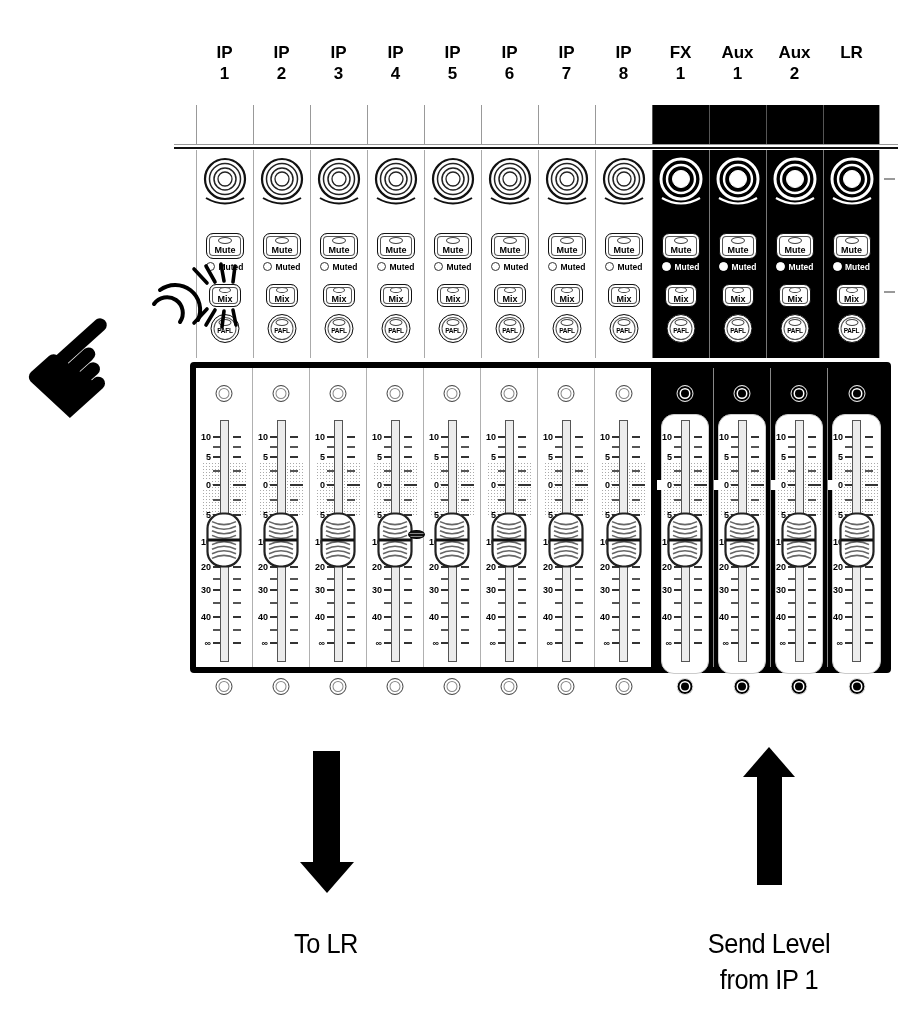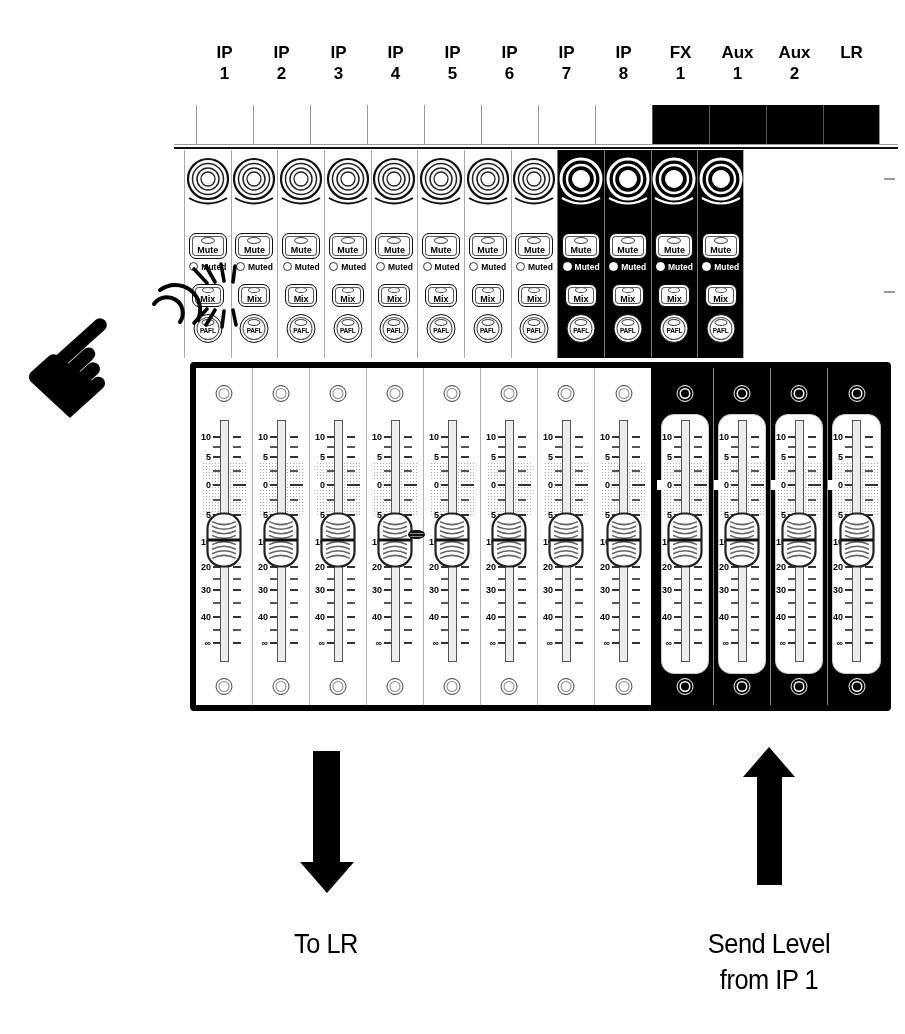--- a/index.html
+++ b/index.html
@@ -13,21 +13,21 @@
   
   .trow{position:absolute;left:196px;top:105px;width:684px;height:43px;display:flex;}
   .tcell{width:57px;box-sizing:border-box;border-left:1px solid #999;}
   .tcell:last-child{border-right:1px solid #999;}
   .tcell.dark{background:#000;border-left:1px solid #555;}
 
   .sepline{position:absolute;left:174px;top:144px;width:724px;height:5px;
            background:linear-gradient(180deg,#999 0 1px,#fff 1px 3px,#111 3px 5px);}
 
   
-  .upper{position:absolute;left:184px;top:150px;width:560px;height:208px;display:flex;}
+  .upper{position:absolute;left:196px;top:150px;width:684px;height:208px;display:flex;}
   .ucell{width:57px;box-sizing:border-box;border-left:1px solid #aaa;position:relative;background:#fff;}
   .ucell:last-child{border-right:1px solid #aaa;}
   .ucell.dark{background:#000;border-left:1px solid #777;}
   .knob-wrap{position:absolute;top:5px;left:50%;transform:translateX(-50%);}
   .btn{position:absolute;left:50%;transform:translateX(-50%);background:#fff;border:1.5px solid #111;
        border-radius:7px;box-shadow:inset 0 0 0 2px #fff,inset 0 0 0 3px #555;text-align:center;box-sizing:border-box;}
   .btn .led{display:block;width:12px;height:5px;border:1px solid #444;border-radius:50%;margin:3px auto 0;background:#fff;}
   .btn .btn-label{display:block;font-weight:bold;font-size:9px;line-height:10px;margin-top:1px;}
   .btn.mute{top:83px;width:38px;height:26px;}
   .btn.mix{top:134px;width:32px;height:23px;}
@@ -35,21 +35,21 @@
   .btn.pafl{top:164px;width:29px;height:29px;border-radius:50%;}
   .btn.pafl .led{width:11px;height:5px;margin-top:4px;}
   .btn.pafl .btn-label{font-size:6.5px;line-height:7px;margin-top:1px;letter-spacing:-.2px;}
   .muted-row{position:absolute;top:112px;left:0;right:0;text-align:center;font-size:8.5px;font-weight:bold;white-space:nowrap;}
   .muted-led{display:inline-block;width:7px;height:7px;border:1px solid #333;border-radius:50%;background:#fff;
              vertical-align:-1px;margin-right:3px;}
   .ucell.dark .muted-row{color:#fff;}
   .ucell.dark .muted-led{border-color:#fff;background:#fff;}
 
   
-  .fframe{position:absolute;top:362px;height:349px;box-sizing:border-box;border:6px solid #000;
+  .fframe{position:absolute;top:362px;height:311px;box-sizing:border-box;border:6px solid #000;
           border-radius:4px;display:flex;background:#fff;}
   #fader-left{left:190px;width:468px;}
   #fader-right{left:651px;width:240px;background:#000;}
   .fstrip{width:57px;box-sizing:border-box;position:relative;}
   #fader-left .fstrip{border-right:1px solid #b0b0b0;}
   #fader-left .fstrip:last-child{border-right:none;}
   #fader-right .fstrip{background:#000;border-right:1px solid #888;}
   #fader-right .fstrip:last-child{border-right:none;}
 
   .plate{position:absolute;left:4px;right:4px;top:46px;height:258px;background:#fff;border:1px solid #ccc;border-radius:13px;}

